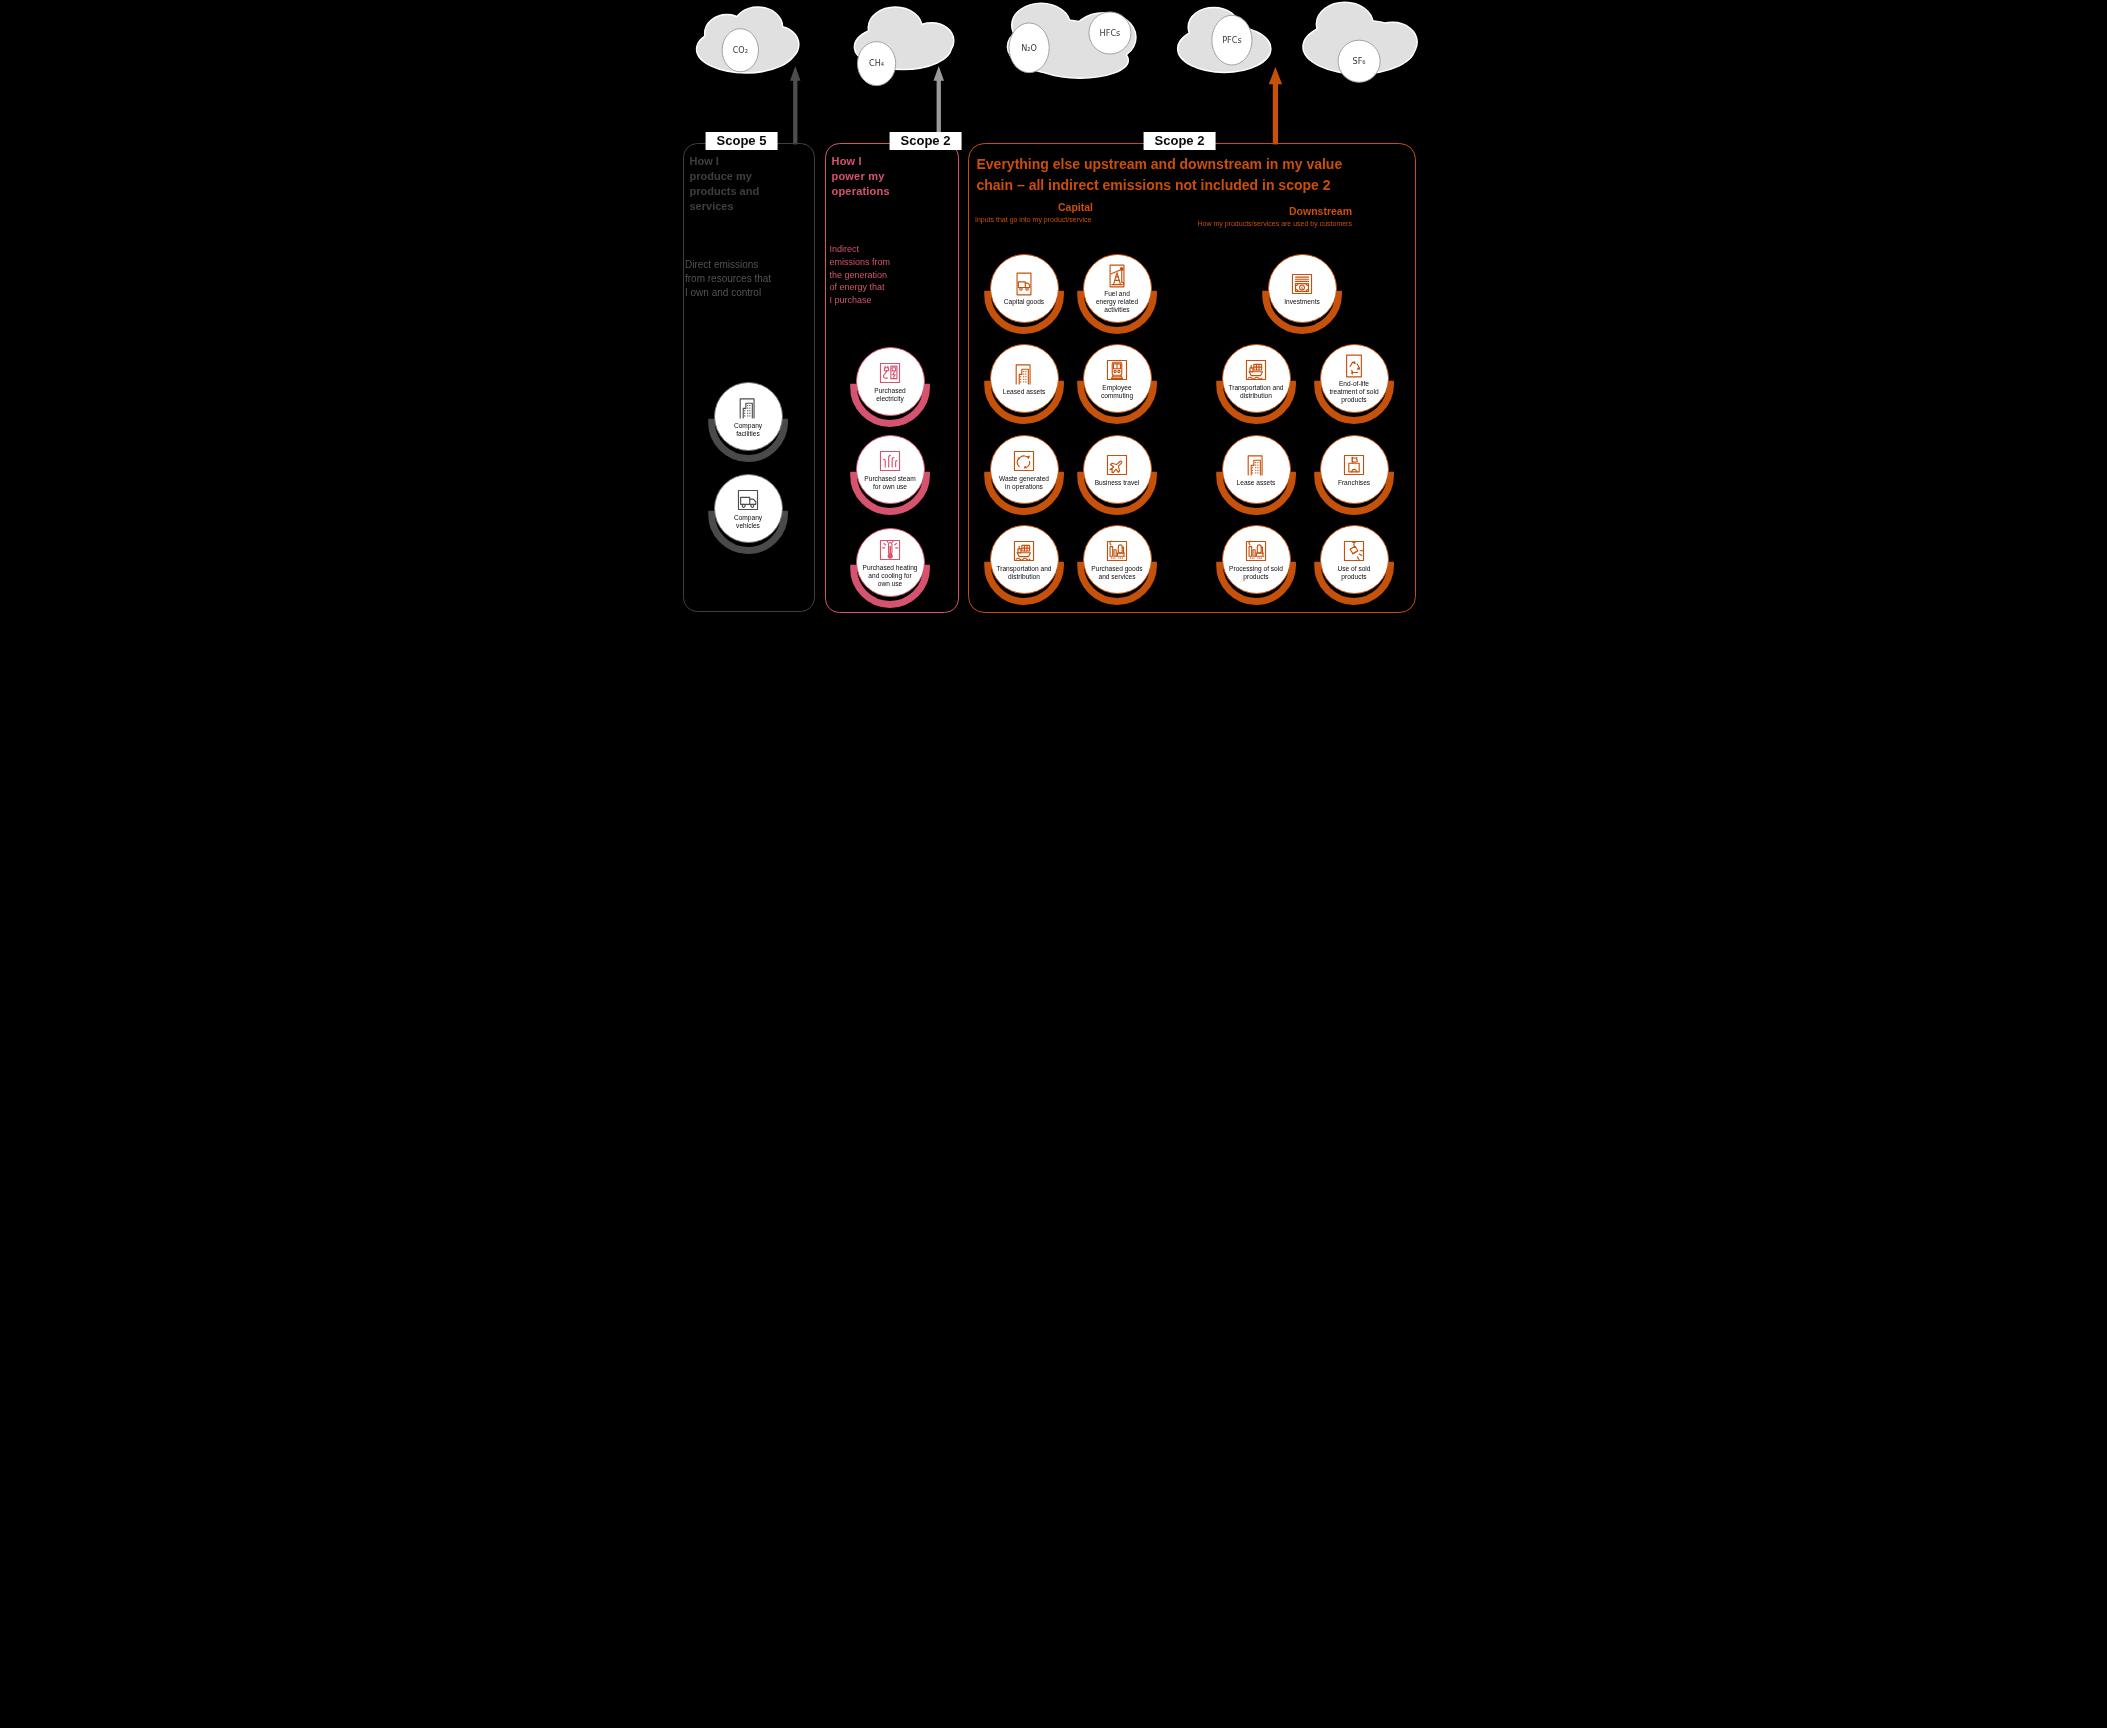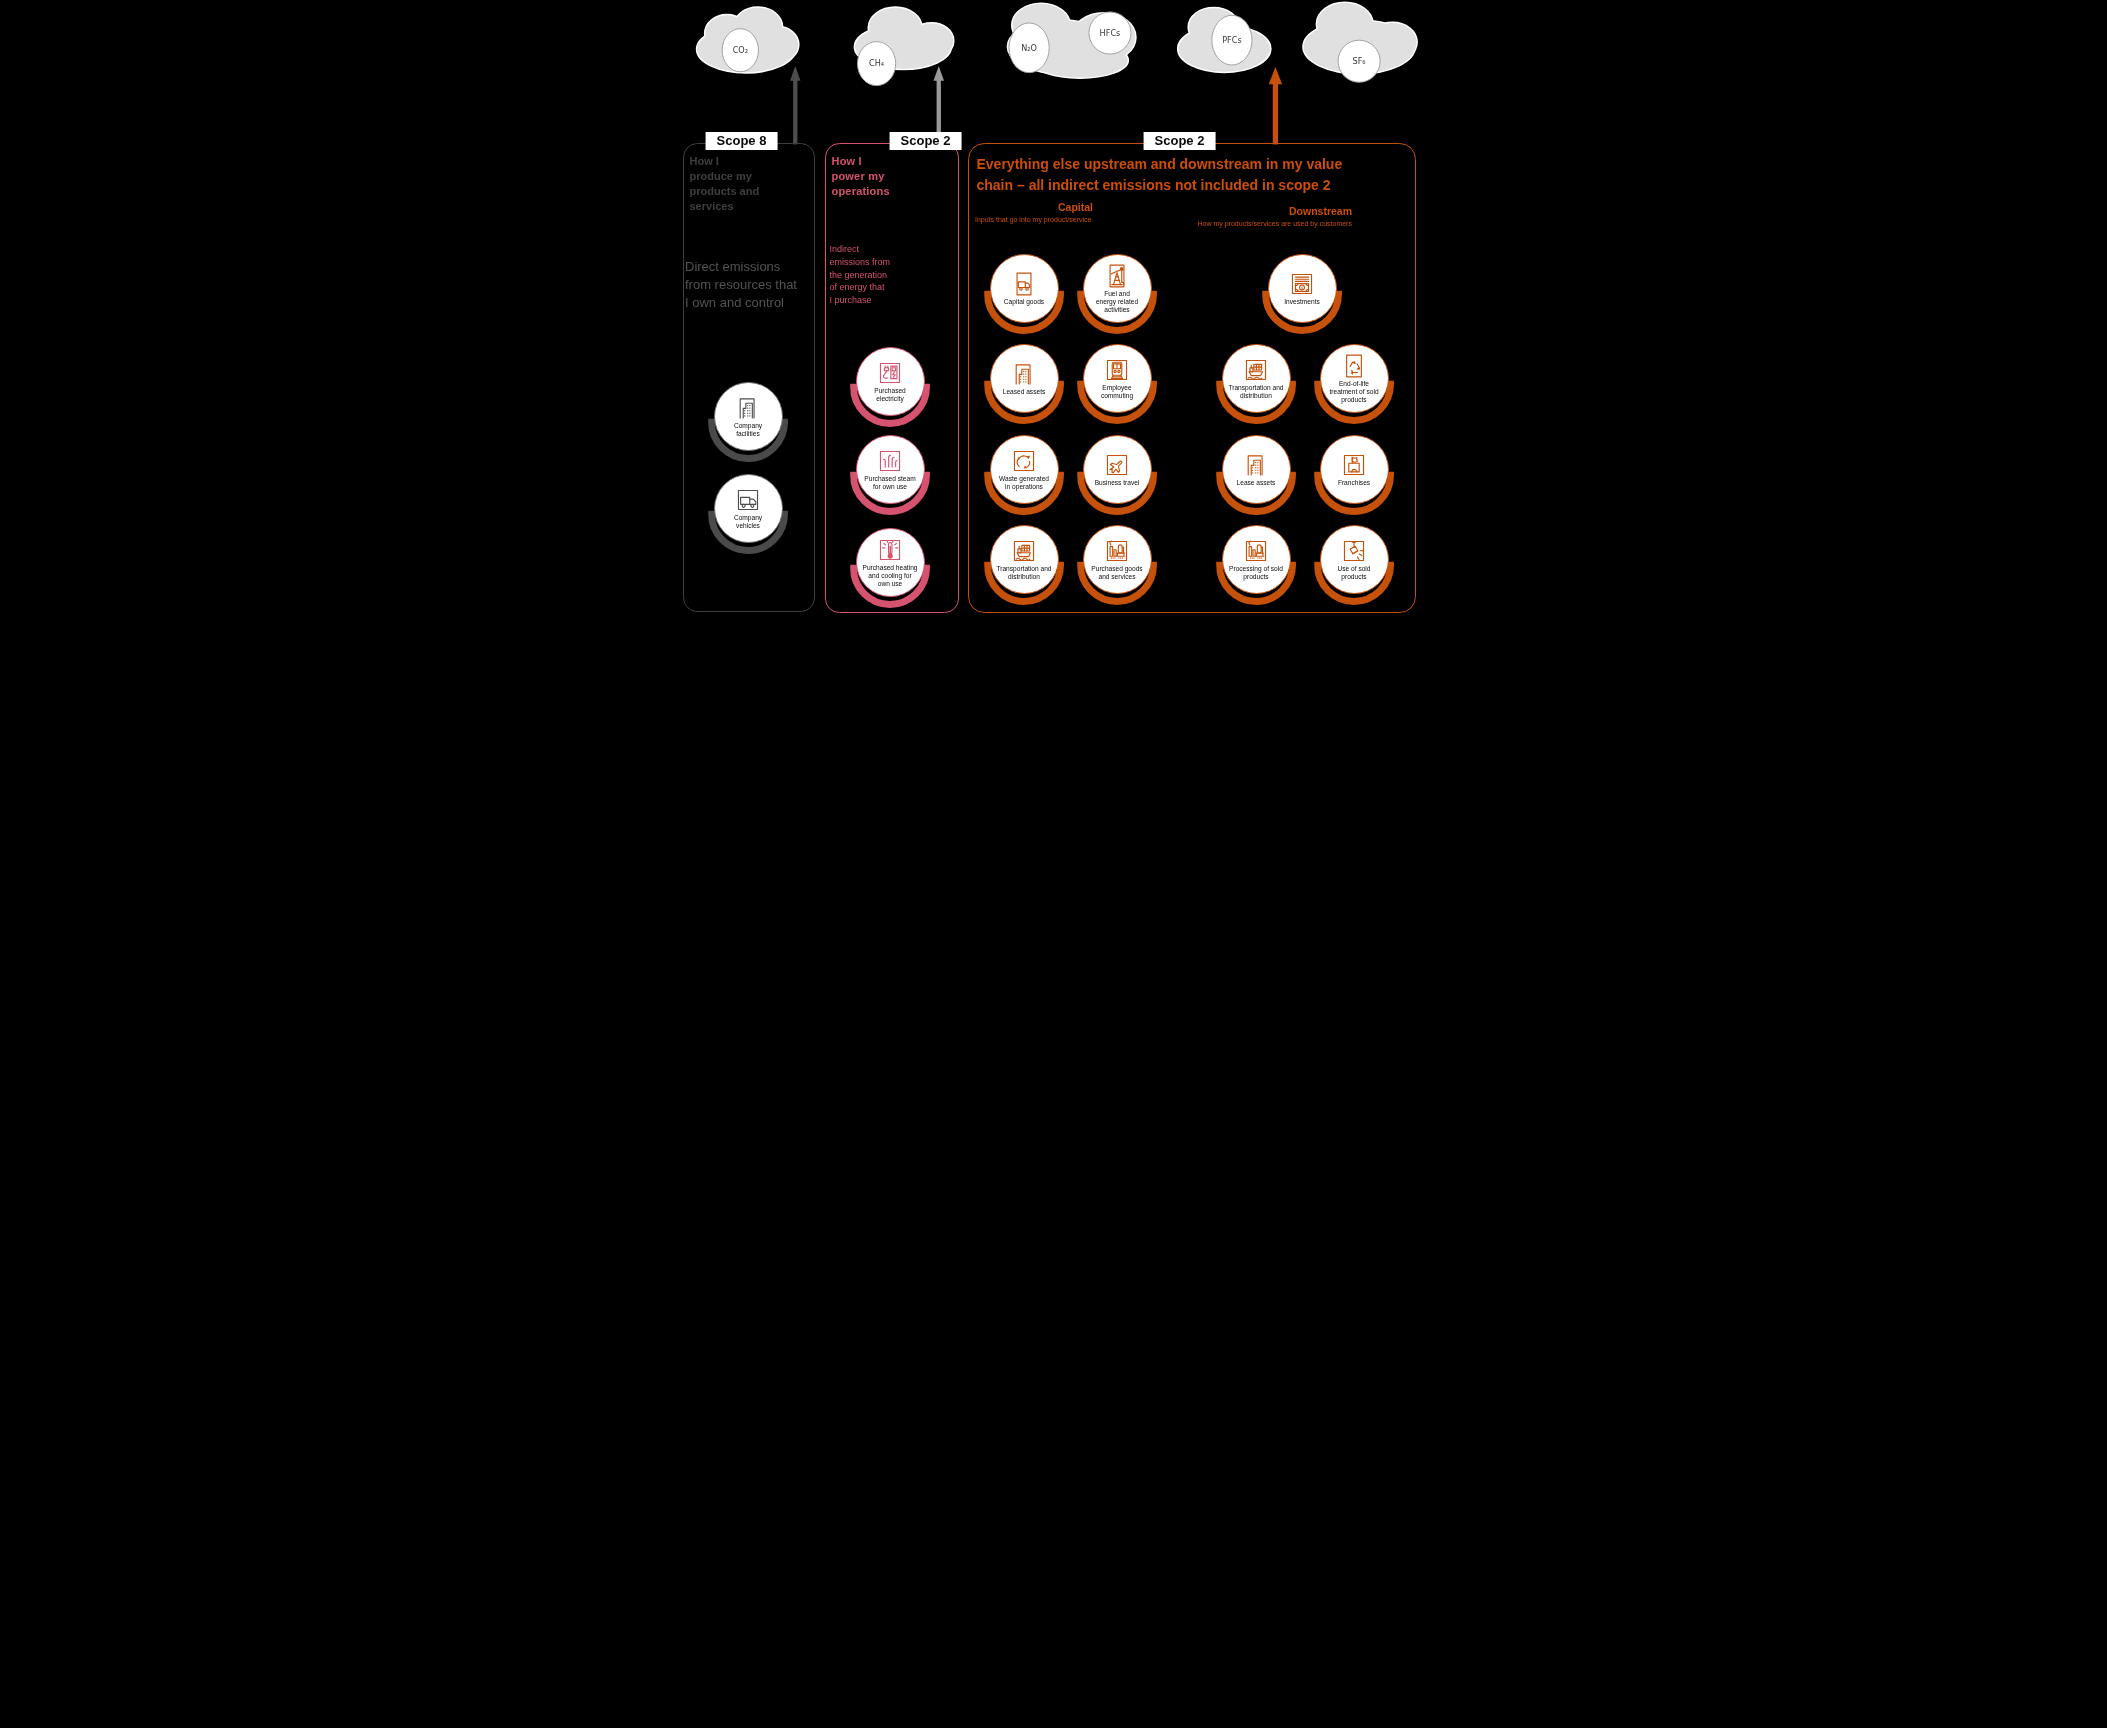--- a/index.html
+++ b/index.html
@@ -13,21 +13,21 @@
   .scope-box{position:absolute;border-radius:14.3px;box-sizing:border-box;}
   .s1-box{left:4.8px;top:143px;width:132px;height:469px;border:1.2px solid #3F3F3F;}
   .s2-box{left:146px;top:143px;width:134px;height:470px;border:1.2px solid #D5536E;}
   .s3-box{left:289px;top:143px;width:448px;height:470px;border:1.4px solid #C54F0B;border-radius:16.3px;}
 
   .chip{position:absolute;transform:translateX(-50%);background:#fff;color:#0a0a0a;
         font-weight:700;font-size:13px;line-height:1.25;padding:1px 11.5px;white-space:nowrap;z-index:5;}
 
   .txt{position:absolute;transform:translateX(-50%);}
   .s1-heading{color:#3F3F3F;font-weight:700;font-size:11px;line-height:1.35;}
-  .s1-body{color:#535353;font-size:13px;line-height:1.4;}
+  .s1-body{color:#535353;font-size:10px;line-height:1.4;}
   .s2-heading{color:#D5536E;font-weight:700;font-size:11px;line-height:1.35;letter-spacing:0.2px;}
   .s2-body{color:#D5536E;font-size:9px;line-height:1.42;}
   .s3-title{color:#CC4E08;font-weight:700;font-size:14px;line-height:1.5;}
   .s3-colhead{color:#CC4E08;font-weight:700;font-size:10.5px;}
   .s3-colsub{color:#CC4E08;font-size:7px;}
 
   
   .badge{position:absolute;width:69px;height:69px;}
   .badge .swoosh{position:absolute;left:-5.3px;top:0;width:80px;height:80px;border-radius:50%;
                  border:7.2px solid var(--ac);box-sizing:border-box;
@@ -136,21 +136,21 @@
         <ellipse cx="1422" cy="98" rx="116" ry="55"></ellipse>
           <ellipse cx="1392" cy="50" rx="58" ry="44"></ellipse>
         <ellipse cx="1492" cy="88" rx="50" ry="40"></ellipse>
       </g>
       <circle cx="1422" cy="128" r="44" fill="#FFFFFF" stroke="#9E9E9E" stroke-width="2"></circle>
       <text x="1422" y="134" text-anchor="middle" font-size="17" fill="#3A3A3A" font-family="DejaVu Sans, sans-serif">SF₆</text>
     </g>
   </svg>
 
   <div class="scope-box s1-box"></div>
-  <div class="chip" style="left:63px;top:132px;">Scope 8</div>
+  <div class="chip" style="left:63px;top:132px;">Scope 5</div>
   <div class="txt s1-heading pre" style="left:71px;top:154px;width:120px;">How I
 produce my
 products and
 services</div>
   <div class="txt s1-body pre" style="left:71px;top:258px;width:129px;">Direct emissions
 from resources that
 I own and control</div>
 
   <div class="badge b1" style="left:35px;top:382px;">
     <div class="swoosh"></div>

